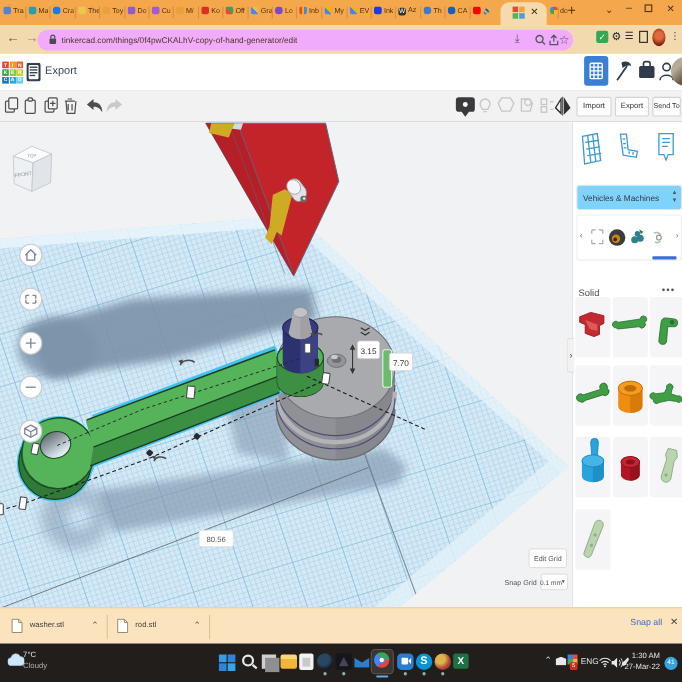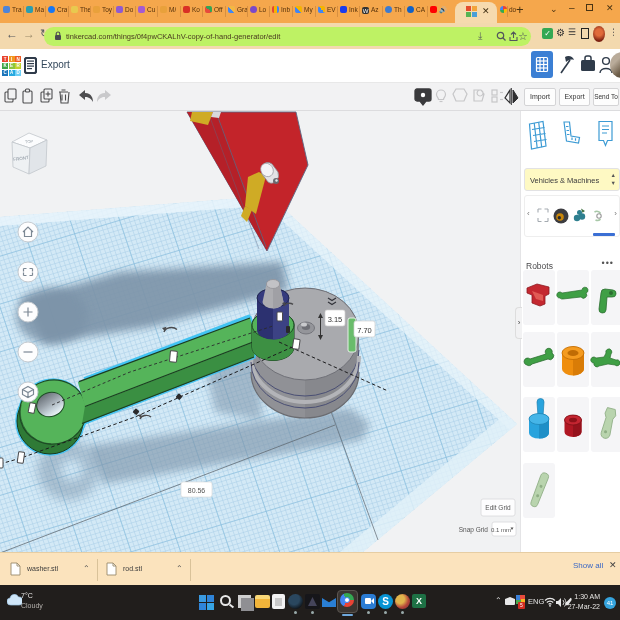--- a/index.html
+++ b/index.html
@@ -7,21 +7,21 @@
   #page { position:relative; width:620px; height:620px; background:#fff; }
   .abs { position:absolute; }
   
   #tabbar { left:0; top:0; width:620px; height:23px; background:#F5A74C; }
   .tab { position:absolute; top:6px; height:14px; font-size:6.5px; color:#54300a; white-space:nowrap; overflow:hidden; }
   .tab .fav { display:inline-block; width:7px; height:7px; border-radius:2px; vertical-align:-1px; margin-right:2px; }
   .tsep { position:absolute; top:6px; width:1px; height:11px; background:#d89040; }
   #activetab { position:absolute; left:455px; top:2px; width:42px; height:21px; background:#F6DAAE; border-radius:8px 8px 0 0; }
   
   #addrbar { left:0; top:23px; width:620px; height:26px; background:#F3D9AE; }
-  #omni { position:absolute; left:44px; top:3.5px; width:487px; height:19px; background:#bef264; border-radius:10px; }
+  #omni { position:absolute; left:34px; top:3.5px; width:487px; height:19px; background:#f0abfc; border-radius:10px; }
   .aico { position:absolute; top:3px; font-size:12px; color:#53565c; }
   
   #tkhead { left:0; top:49px; width:620px; height:34px; background:#ffffff; border-bottom:1px solid #e8e8e8; }
   #tklogo { position:absolute; left:2px; top:7px; width:19px; height:20px; display:grid; grid-template-columns:repeat(3,1fr); grid-template-rows:repeat(3,1fr); gap:0.5px; }
   #tklogo span { font-size:4.5px; font-weight:bold; color:#fff; display:flex; align-items:center; justify-content:center; }
   
   #toolbar { left:0; top:83px; width:620px; height:28px; background:#f2f2f3; border-bottom:1px solid #dcdcde; }
   .tbtn { position:absolute; top:5px; height:18px; background:#fdfdfd; border:1px solid #d4d4d6; border-radius:2px; font-size:7px; color:#333; text-align:center; line-height:16px; }
   
   #viewport { left:0; top:111px; width:520px; height:441px; background:#f1f2f3; overflow:hidden; }
@@ -416,21 +416,21 @@
   <div id="rpanel" class="abs">
     <svg class="abs" style="left:6px;top:9px" width="92" height="32" viewBox="0 0 92 32">
       <g fill="none" stroke="#3d9bd4" stroke-width="1.2">
         <polygon points="2.5,4 16,1.5 19,26 4.5,29"></polygon>
         <path d="M5 9.5 l12.5 -2 M6 15.5 l12.5 -2 M7 21.5 l12.5 -2 M7.2 3 l3 25 M11.7 2.3 l3 25"></path>
         <path d="M37 2 l2.5 19 l12 2 l1 -5.5 l-8.5 -1.5 l-1.5 -14 Z M39 6.5 h2.5 M39.5 10.5 h2.5 M40 14.5 h2.5 M45 20 v-2.5 M48.5 20.7 v-2.5"></path>
         <path d="M72 1.5 h13 v19 l-4.5 0 -2 5 -2 -5 -4.5 0 Z"></path>
         <path d="M75 6 h7 M75 9.5 h7 M75 13 h5"></path>
       </g>
     </svg>
-    <div class="abs" style="left:3px;top:57px;width:96px;height:23px;background:#fef9c3;border:1px solid #e2e2e4;border-radius:3px">
+    <div class="abs" style="left:3px;top:57px;width:96px;height:23px;background:#7dd3fc;border:1px solid #e2e2e4;border-radius:3px">
       <span style="position:absolute;left:5px;top:7px;font-size:7.5px;color:#3a3a3c">Vehicles &amp; Machines</span>
       <span style="position:absolute;right:3px;top:3px;font-size:5.5px;color:#555">▲</span>
       <span style="position:absolute;right:3px;top:11px;font-size:5.5px;color:#555">▼</span>
     </div>
     <div class="abs" style="left:3px;top:84px;width:96px;height:42px;background:#fff;border:1px solid #eee;border-radius:3px">
       <span style="position:absolute;left:2px;top:13px;font-size:8px;color:#777">‹</span>
       <span style="position:absolute;right:2px;top:13px;font-size:8px;color:#777">›</span>
       <svg class="abs" style="left:10px;top:9px" width="76" height="24" viewBox="0 0 76 24">
         <g stroke="#a5abb1" stroke-width="1.1" fill="none">
           <path d="M3 4 h3.5 M9.5 4 h3.5 M3 4 v3.5 M3 13 v3.5 M13 4 v3.5 M13 13 v3.5 M3 16.5 h3.5 M9.5 16.5 h3.5"></path>
@@ -443,21 +443,21 @@
             <circle cx="47" cy="11.5" r="3.2"></circle>
             <circle cx="44.5" cy="7.5" r="2.5"></circle>
             <path d="M46 3.5 l4 2.5 -2.5 1.7 Z" fill="#3e6f3e"></path>
           </g>
         <circle cx="63" cy="11" r="8.5" fill="#fff"></circle>
         <path d="M59.5 7 a4.5 4.5 0 0 1 6 1.5 M60.5 15 a4.5 4.5 0 0 0 5 -0.8" stroke="#a8c8a8" stroke-width="1.6" fill="none"></path>
         <circle cx="64" cy="11" r="2.2" fill="none" stroke="#999" stroke-width="1.1"></circle>
       </svg>
       <div class="abs" style="left:68px;top:37px;width:22px;height:2.5px;background:#3b6fd4;border-radius:1px"></div>
     </div>
-    <div class="abs" style="left:5px;top:150px;font-size:8.5px;color:#4a4a4c">Robots</div>
+    <div class="abs" style="left:5px;top:150px;font-size:8.5px;color:#4a4a4c">Solid</div>
     <div class="abs" style="right:6px;top:147px;font-size:9px;color:#555;letter-spacing:1px">•••</div>
     <div class="cell" style="left:2px;top:159px"></div>
     <div class="cell" style="left:36px;top:159px"></div>
     <div class="cell" style="left:70px;top:159px"></div>
     <div class="cell" style="left:2px;top:221px"></div>
     <div class="cell" style="left:36px;top:221px"></div>
     <div class="cell" style="left:70px;top:221px"></div>
     <div class="cell" style="left:2px;top:286px"></div>
     <div class="cell" style="left:36px;top:286px"></div>
     <div class="cell" style="left:70px;top:286px"></div>
@@ -528,21 +528,21 @@
     <div class="dlitem" style="left:27px;top:12px">washer.stl</div>
     <div class="abs" style="left:83px;top:11px;font-size:8px;color:#555">⌃</div>
     <div class="abs" style="left:97px;top:6px;width:1px;height:22px;background:#d9c299"></div>
     <svg class="abs" style="left:106px;top:9px" width="11" height="14" viewBox="0 0 11 14">
       <path d="M1 1 h6 l3 3 v9 h-9 Z" fill="#fff" stroke="#9a8a6c" stroke-width="0.9"></path>
       <path d="M7 1 v3 h3" fill="none" stroke="#9a8a6c" stroke-width="0.9"></path>
     </svg>
     <div class="dlitem" style="left:123px;top:12px">rod.stl</div>
     <div class="abs" style="left:176px;top:11px;font-size:8px;color:#555">⌃</div>
     <div class="abs" style="left:190px;top:6px;width:1px;height:22px;background:#d9c299"></div>
-    <div class="abs" style="left:573px;top:8px;font-size:8px;color:#3b68c5">Show all</div>
+    <div class="abs" style="left:573px;top:8px;font-size:8px;color:#3b68c5">Snap all</div>
     <div class="abs" style="left:609px;top:7px;font-size:9px;color:#444">✕</div>
   </div>
   <div id="taskbar" class="abs">
     <svg class="abs" style="left:7px;top:8px" width="15" height="15" viewBox="0 0 15 15">
       <path d="M4 12 a3.5 3.5 0 0 1 -1 -7 a4.5 4.5 0 0 1 8.5 -1 a3.5 3.5 0 0 1 0.5 8 Z" fill="#cfe6f8" stroke="#9cc4e4" stroke-width="0.7"></path>
     </svg>
     <div class="abs" style="left:21px;top:7px;font-size:7px;color:#e8e6e4">7°C</div>
     <div class="abs" style="left:21px;top:17px;font-size:7px;color:#b5b1ad">Cloudy</div>
 
     <div class="abs" style="left:199px;top:10px;width:7px;height:7px;background:#3a9ae0"></div>

